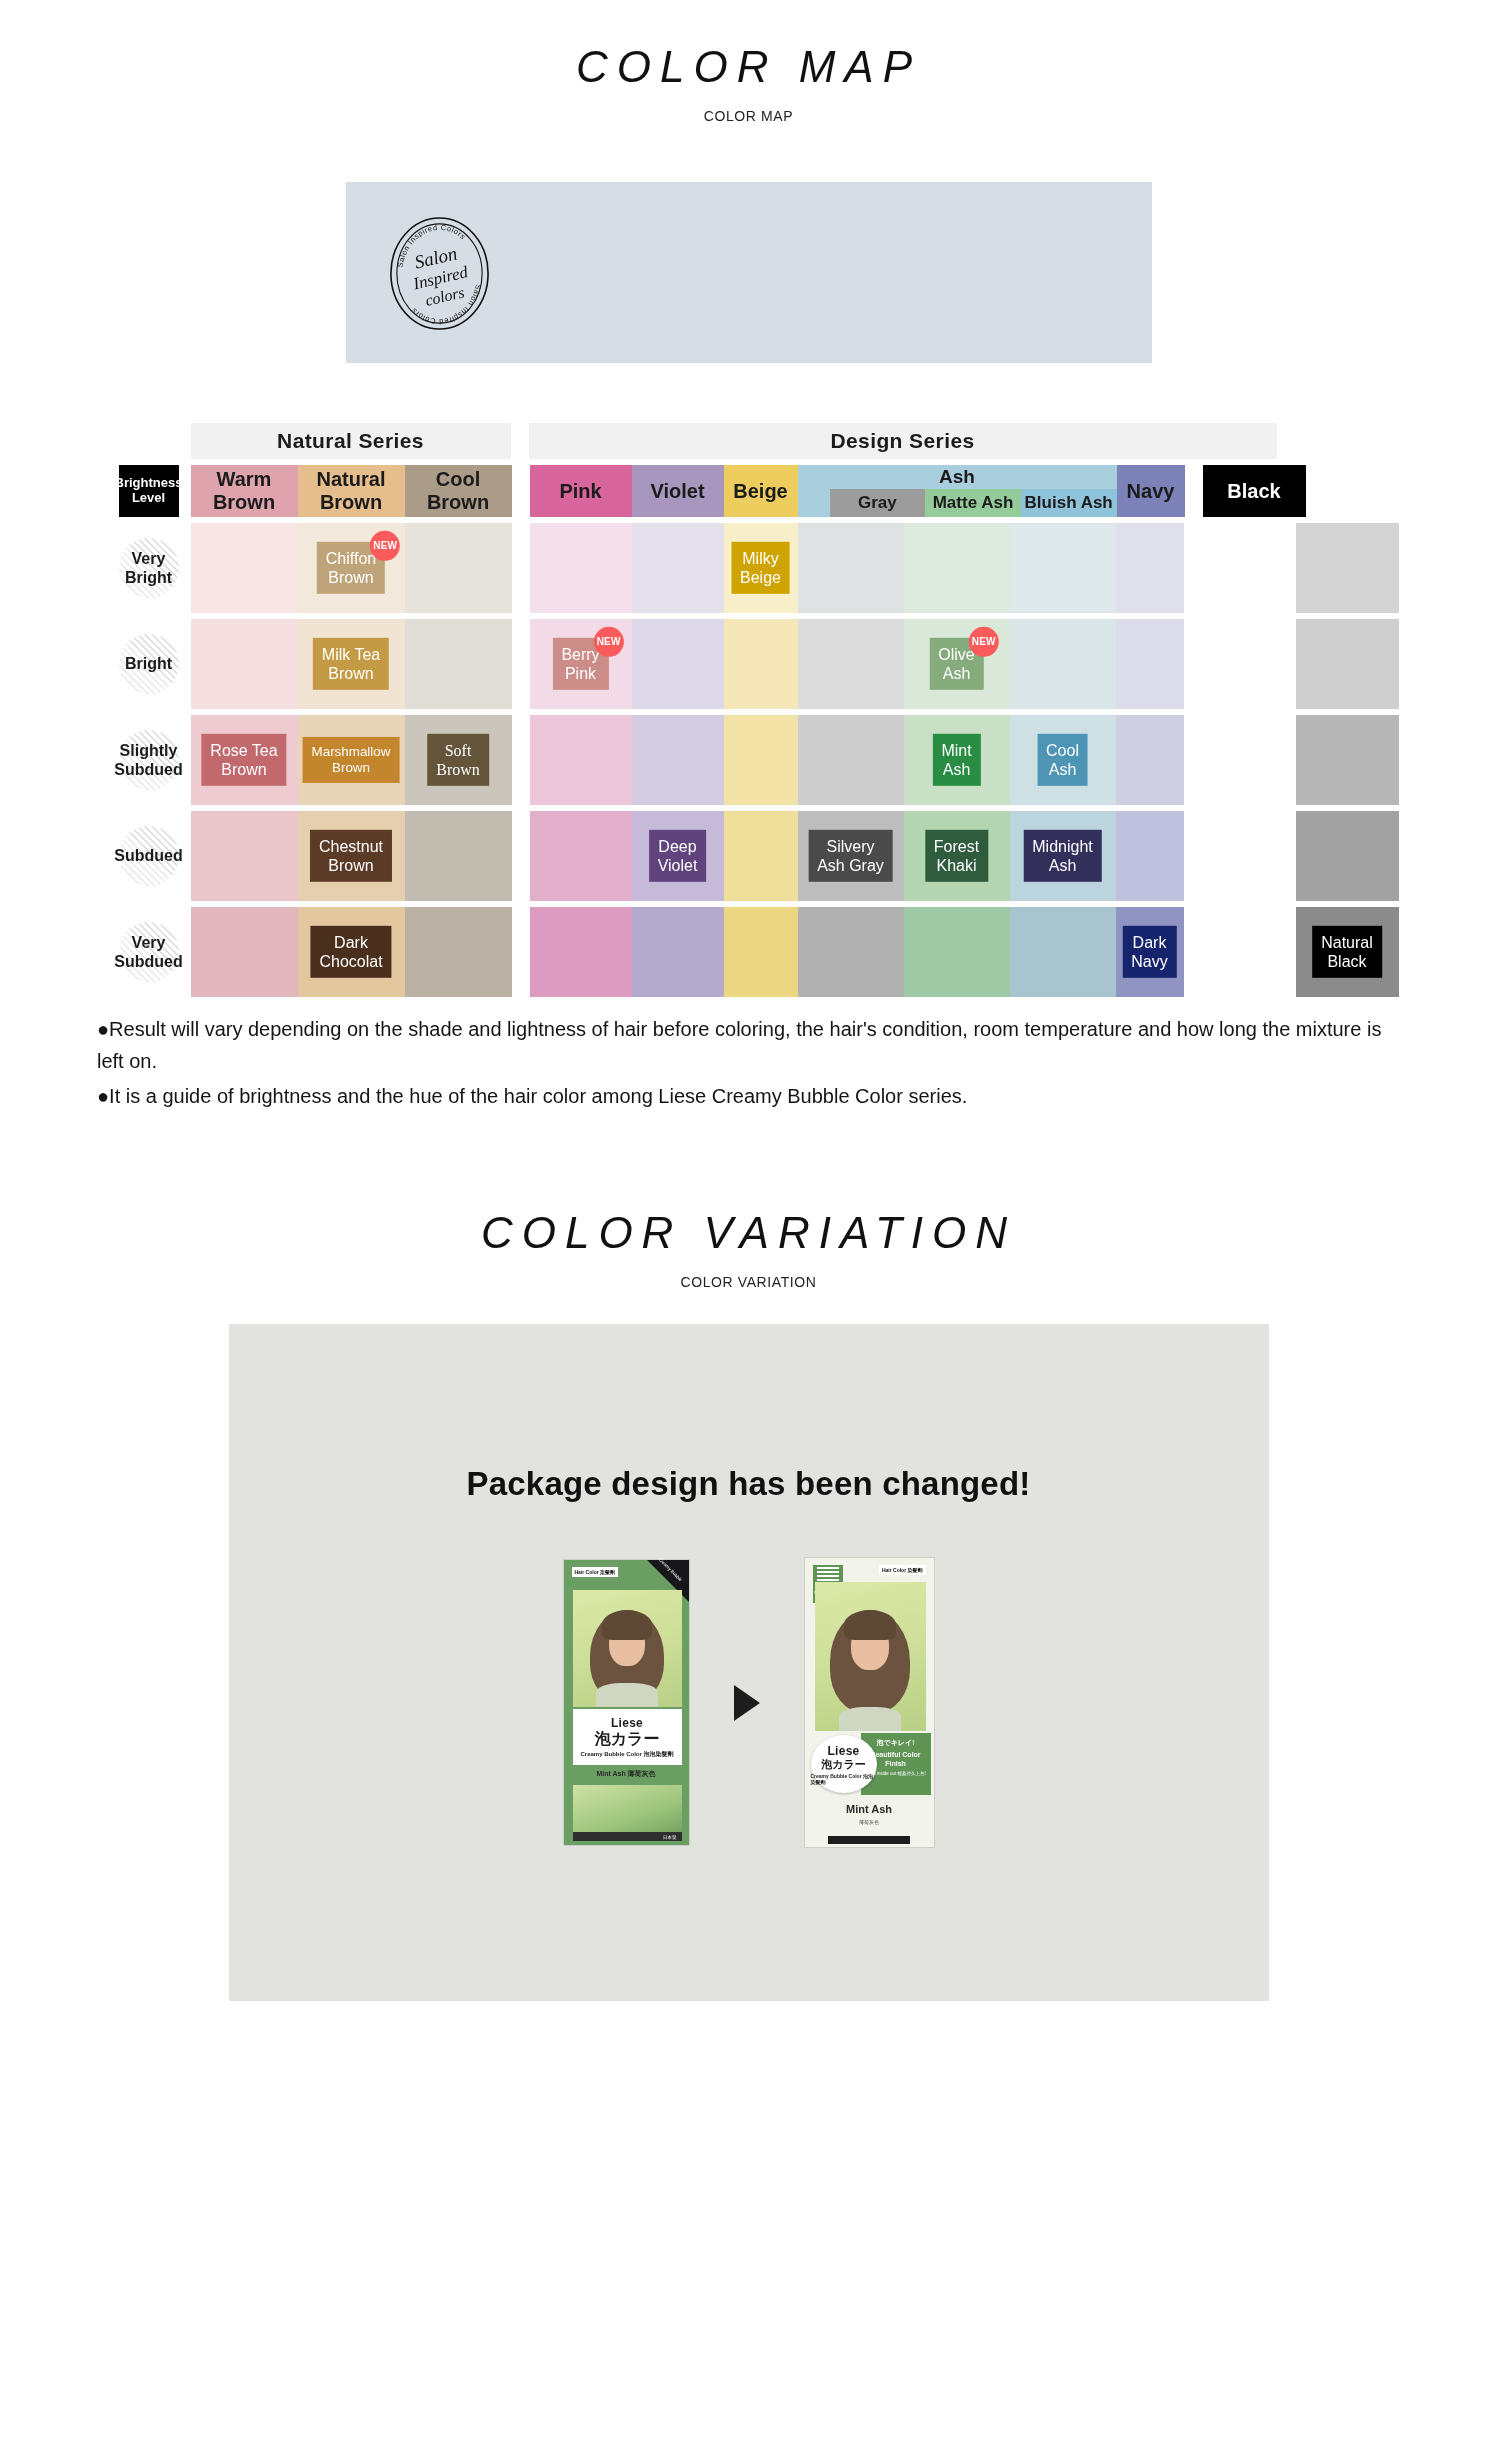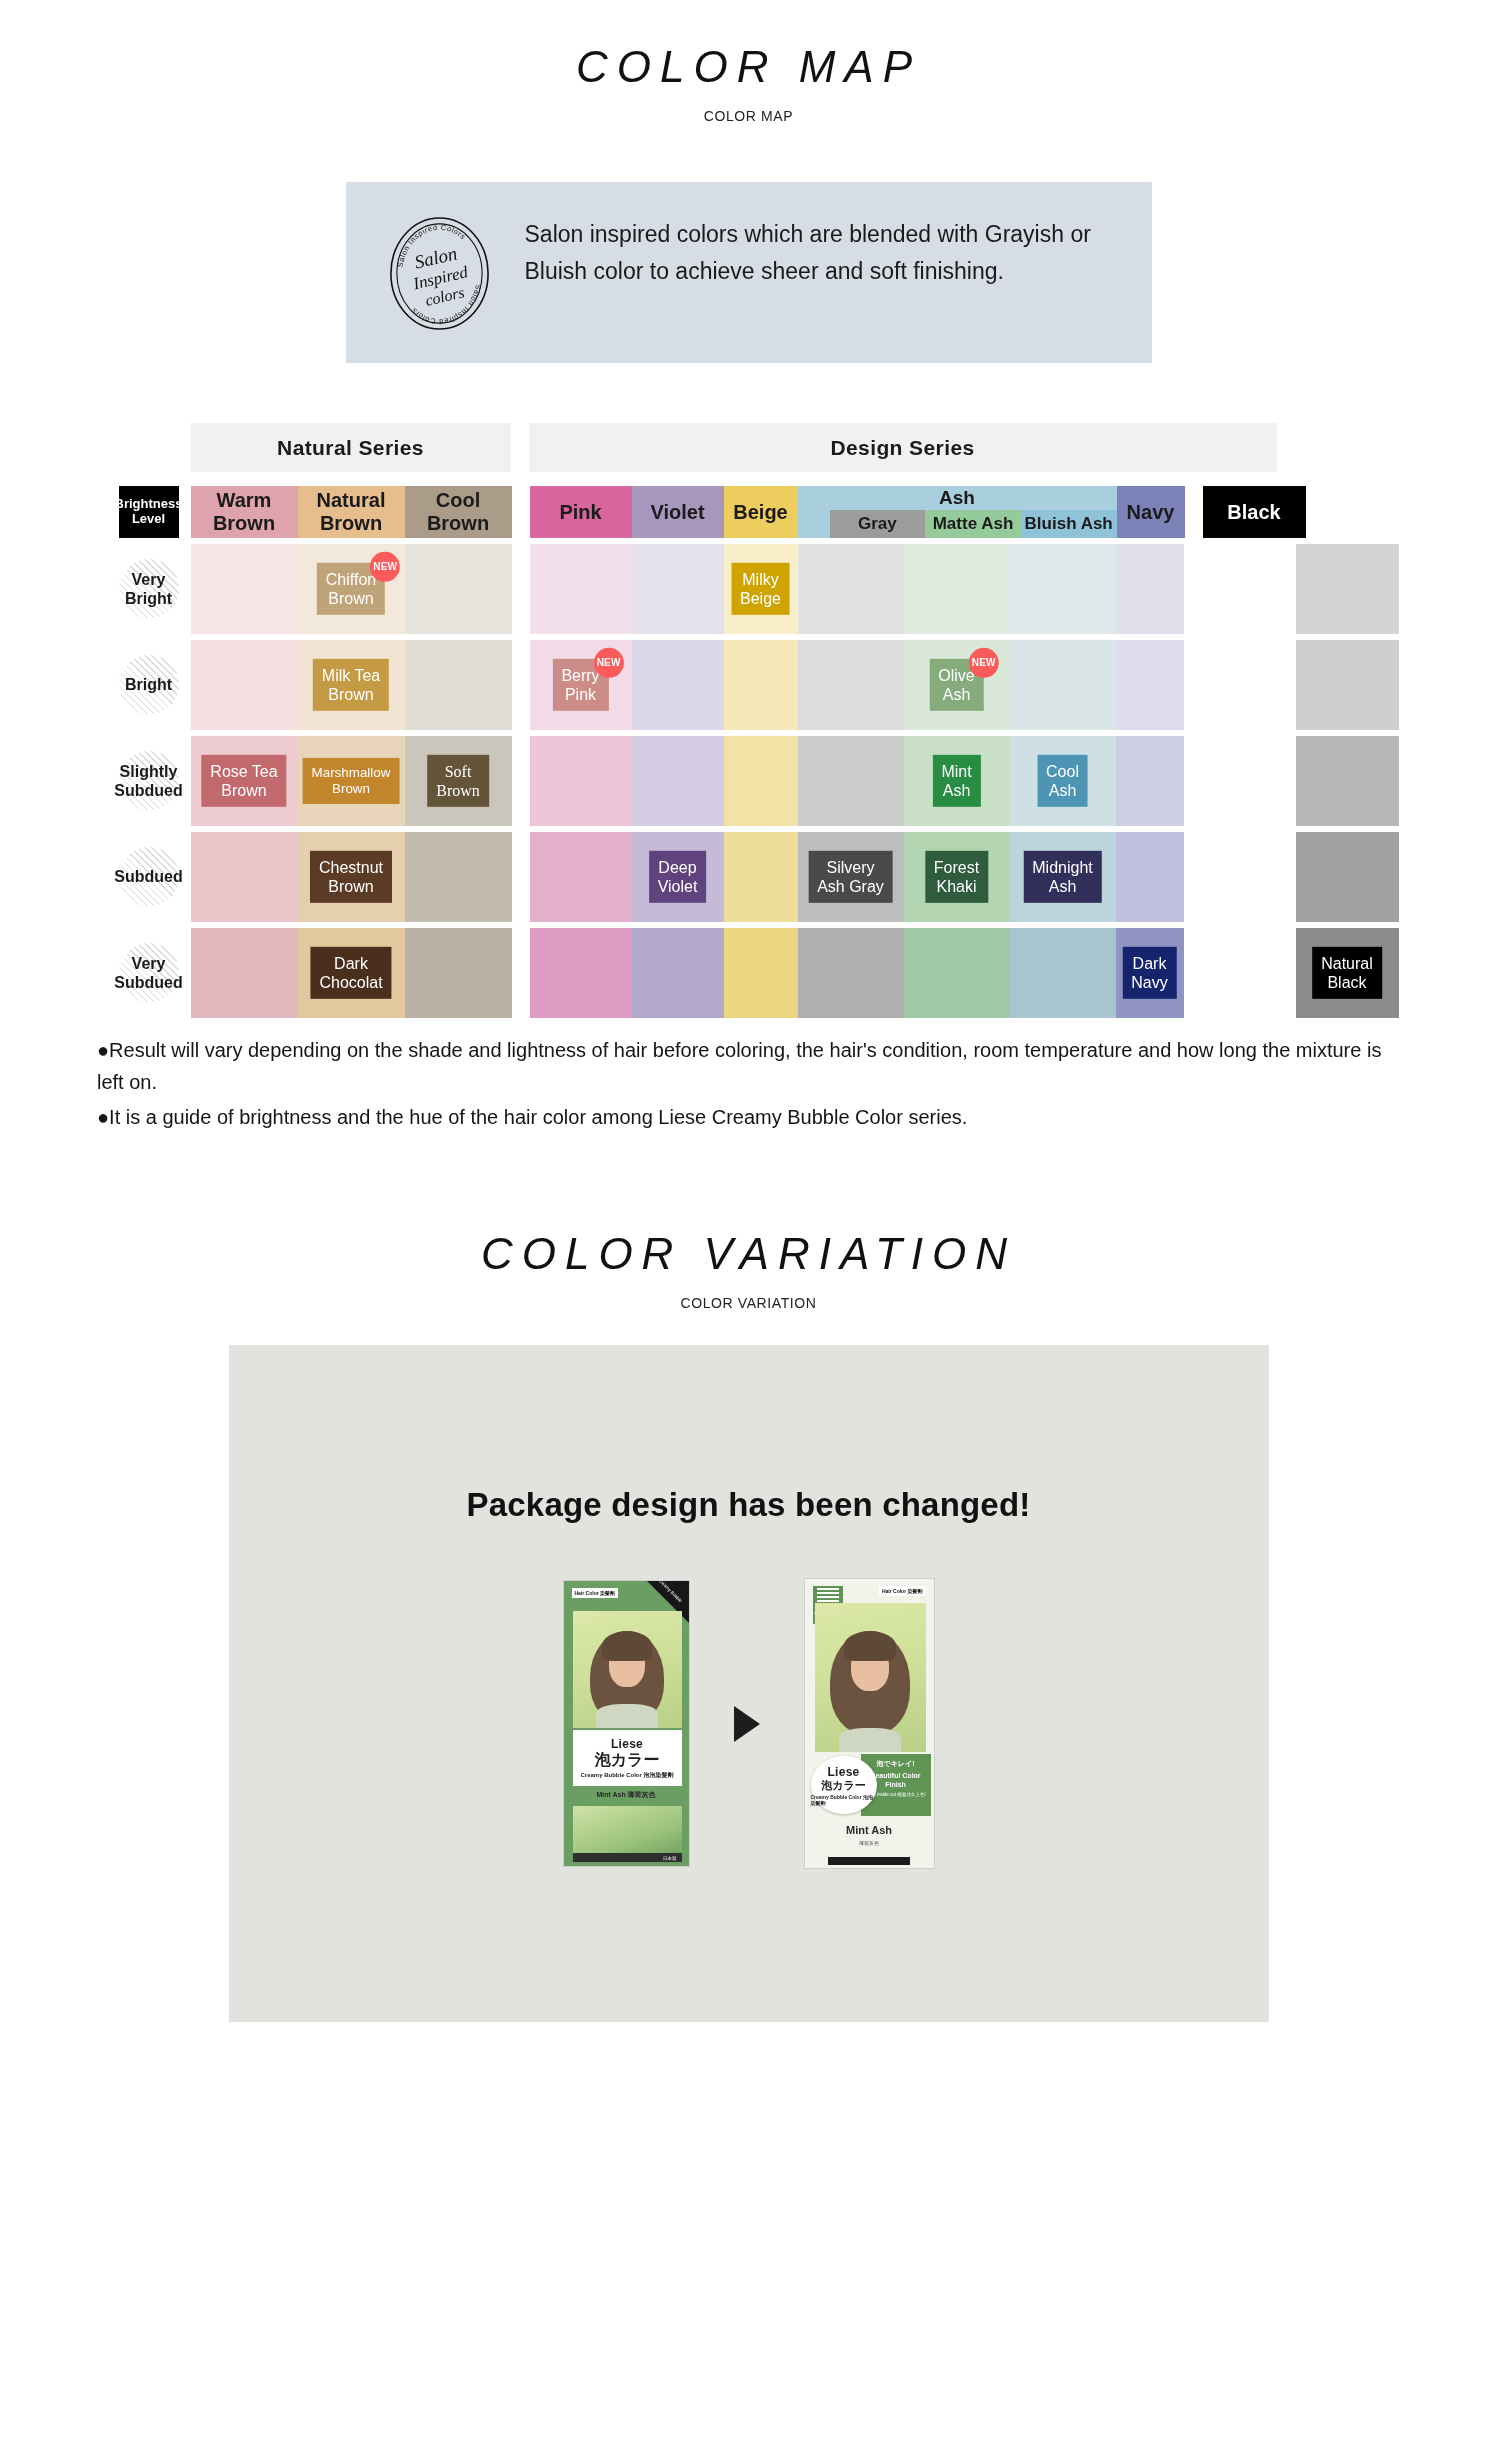--- a/index.html
+++ b/index.html
@@ -44,21 +44,21 @@
     font-size: 23px;
     line-height: 1.62;
     color: #1a1a1a;
     font-weight: 400;
     padding-top: 8px;
   }
 
   
   .map-wrap { margin: 60px auto 0 auto; width: 1284px; }
 
-  .series-row { display: flex; height: 49px; margin-bottom: 14px; }
+  .series-row { display: flex; height: 36px; margin-bottom: 6px; }
   .series-spacer { width: 84px; flex: 0 0 84px; }
   .series-gap { width: 18px; flex: 0 0 18px; }
   .series-box {
     background: #f1f1f1;
     display: flex;
     align-items: center;
     justify-content: center;
     font-weight: bold;
     font-size: 21px;
     letter-spacing: 0.4px;
@@ -311,21 +311,20 @@
       </text>
       <text font-size="7.5" font-family="'Liberation Sans',sans-serif" fill="#111" letter-spacing="0.6">
         <textPath href="#arcBot" startOffset="8%">Salon Inspired Colors</textPath>
       </text>
       <g transform="rotate(-13 60 60)">
         <text x="60" y="50" text-anchor="middle" font-size="19" font-style="italic" font-family="'Liberation Serif',serif" fill="#111">Salon</text>
         <text x="60" y="70" text-anchor="middle" font-size="17" font-style="italic" font-family="'Liberation Serif',serif" fill="#111">Inspired</text>
         <text x="60" y="89" text-anchor="middle" font-size="16" font-style="italic" font-family="'Liberation Serif',serif" fill="#111">colors</text>
       </g>
     </svg>
-    <div class="salon-text">Salon inspired colors which are blended with Grayish or Bluish color to achieve sheer and soft finishing.</div>
   </div>
 
   <div class="map-wrap">
 
     <div class="series-row">
       <div class="series-spacer"></div>
       <div class="series-box series-natural">Natural Series</div>
       <div class="series-gap"></div>
       <div class="series-box series-design">Design Series</div>
     </div>

